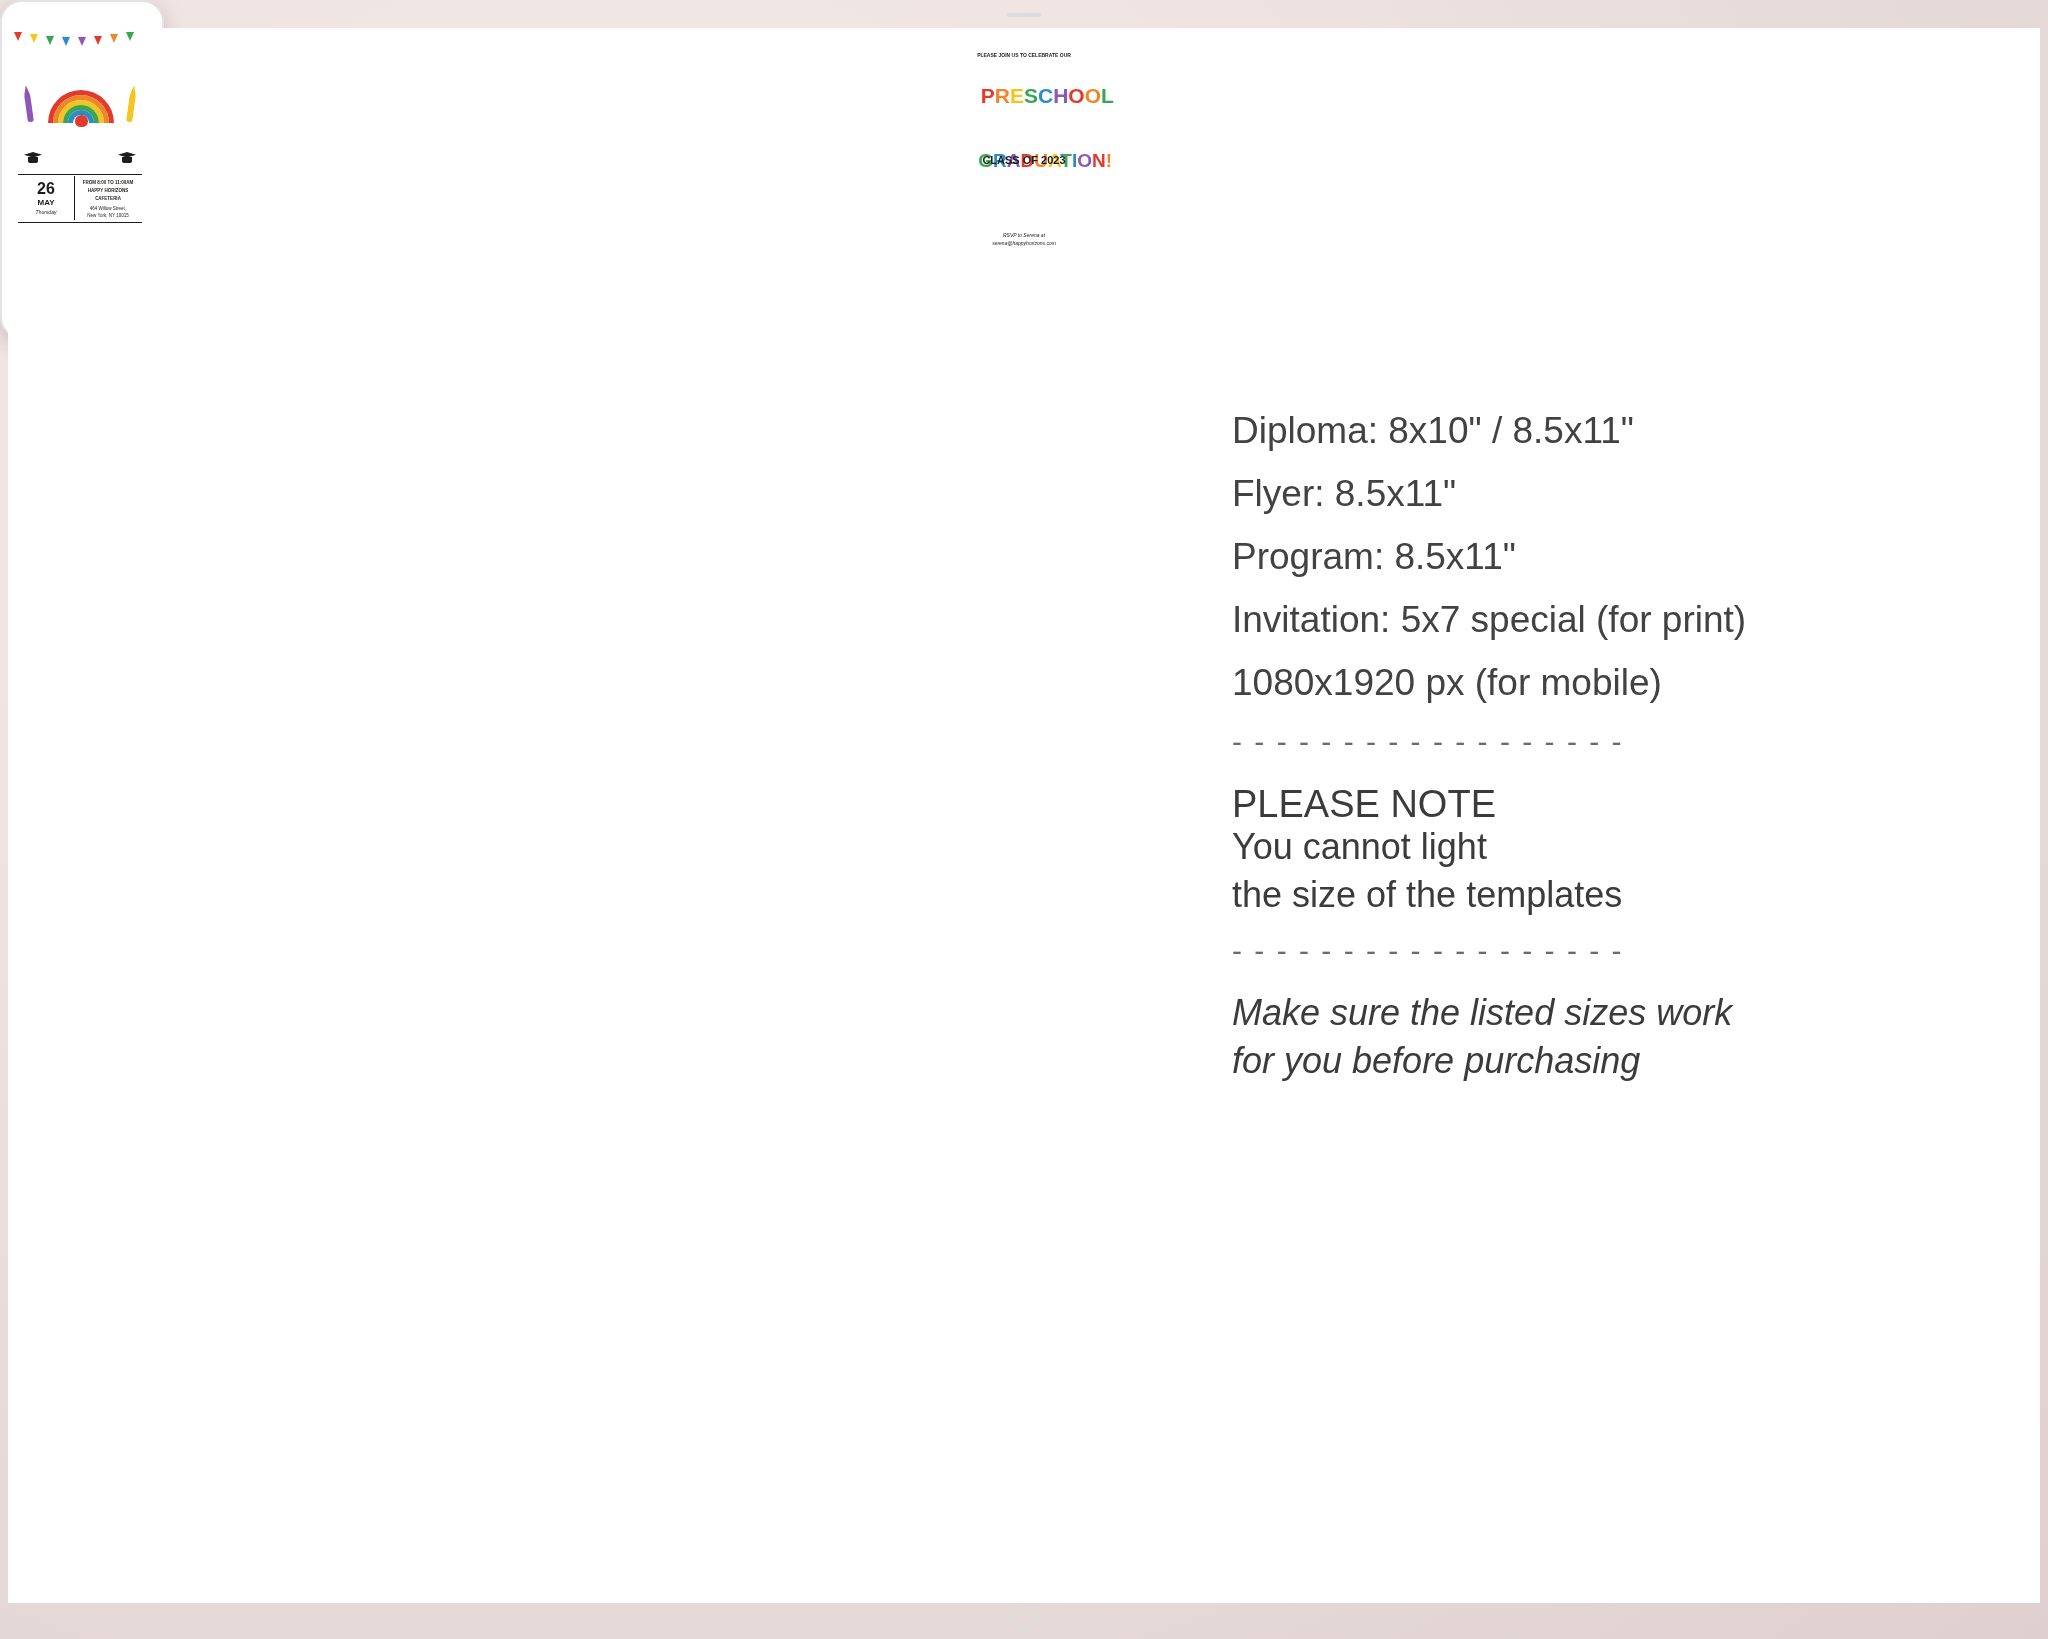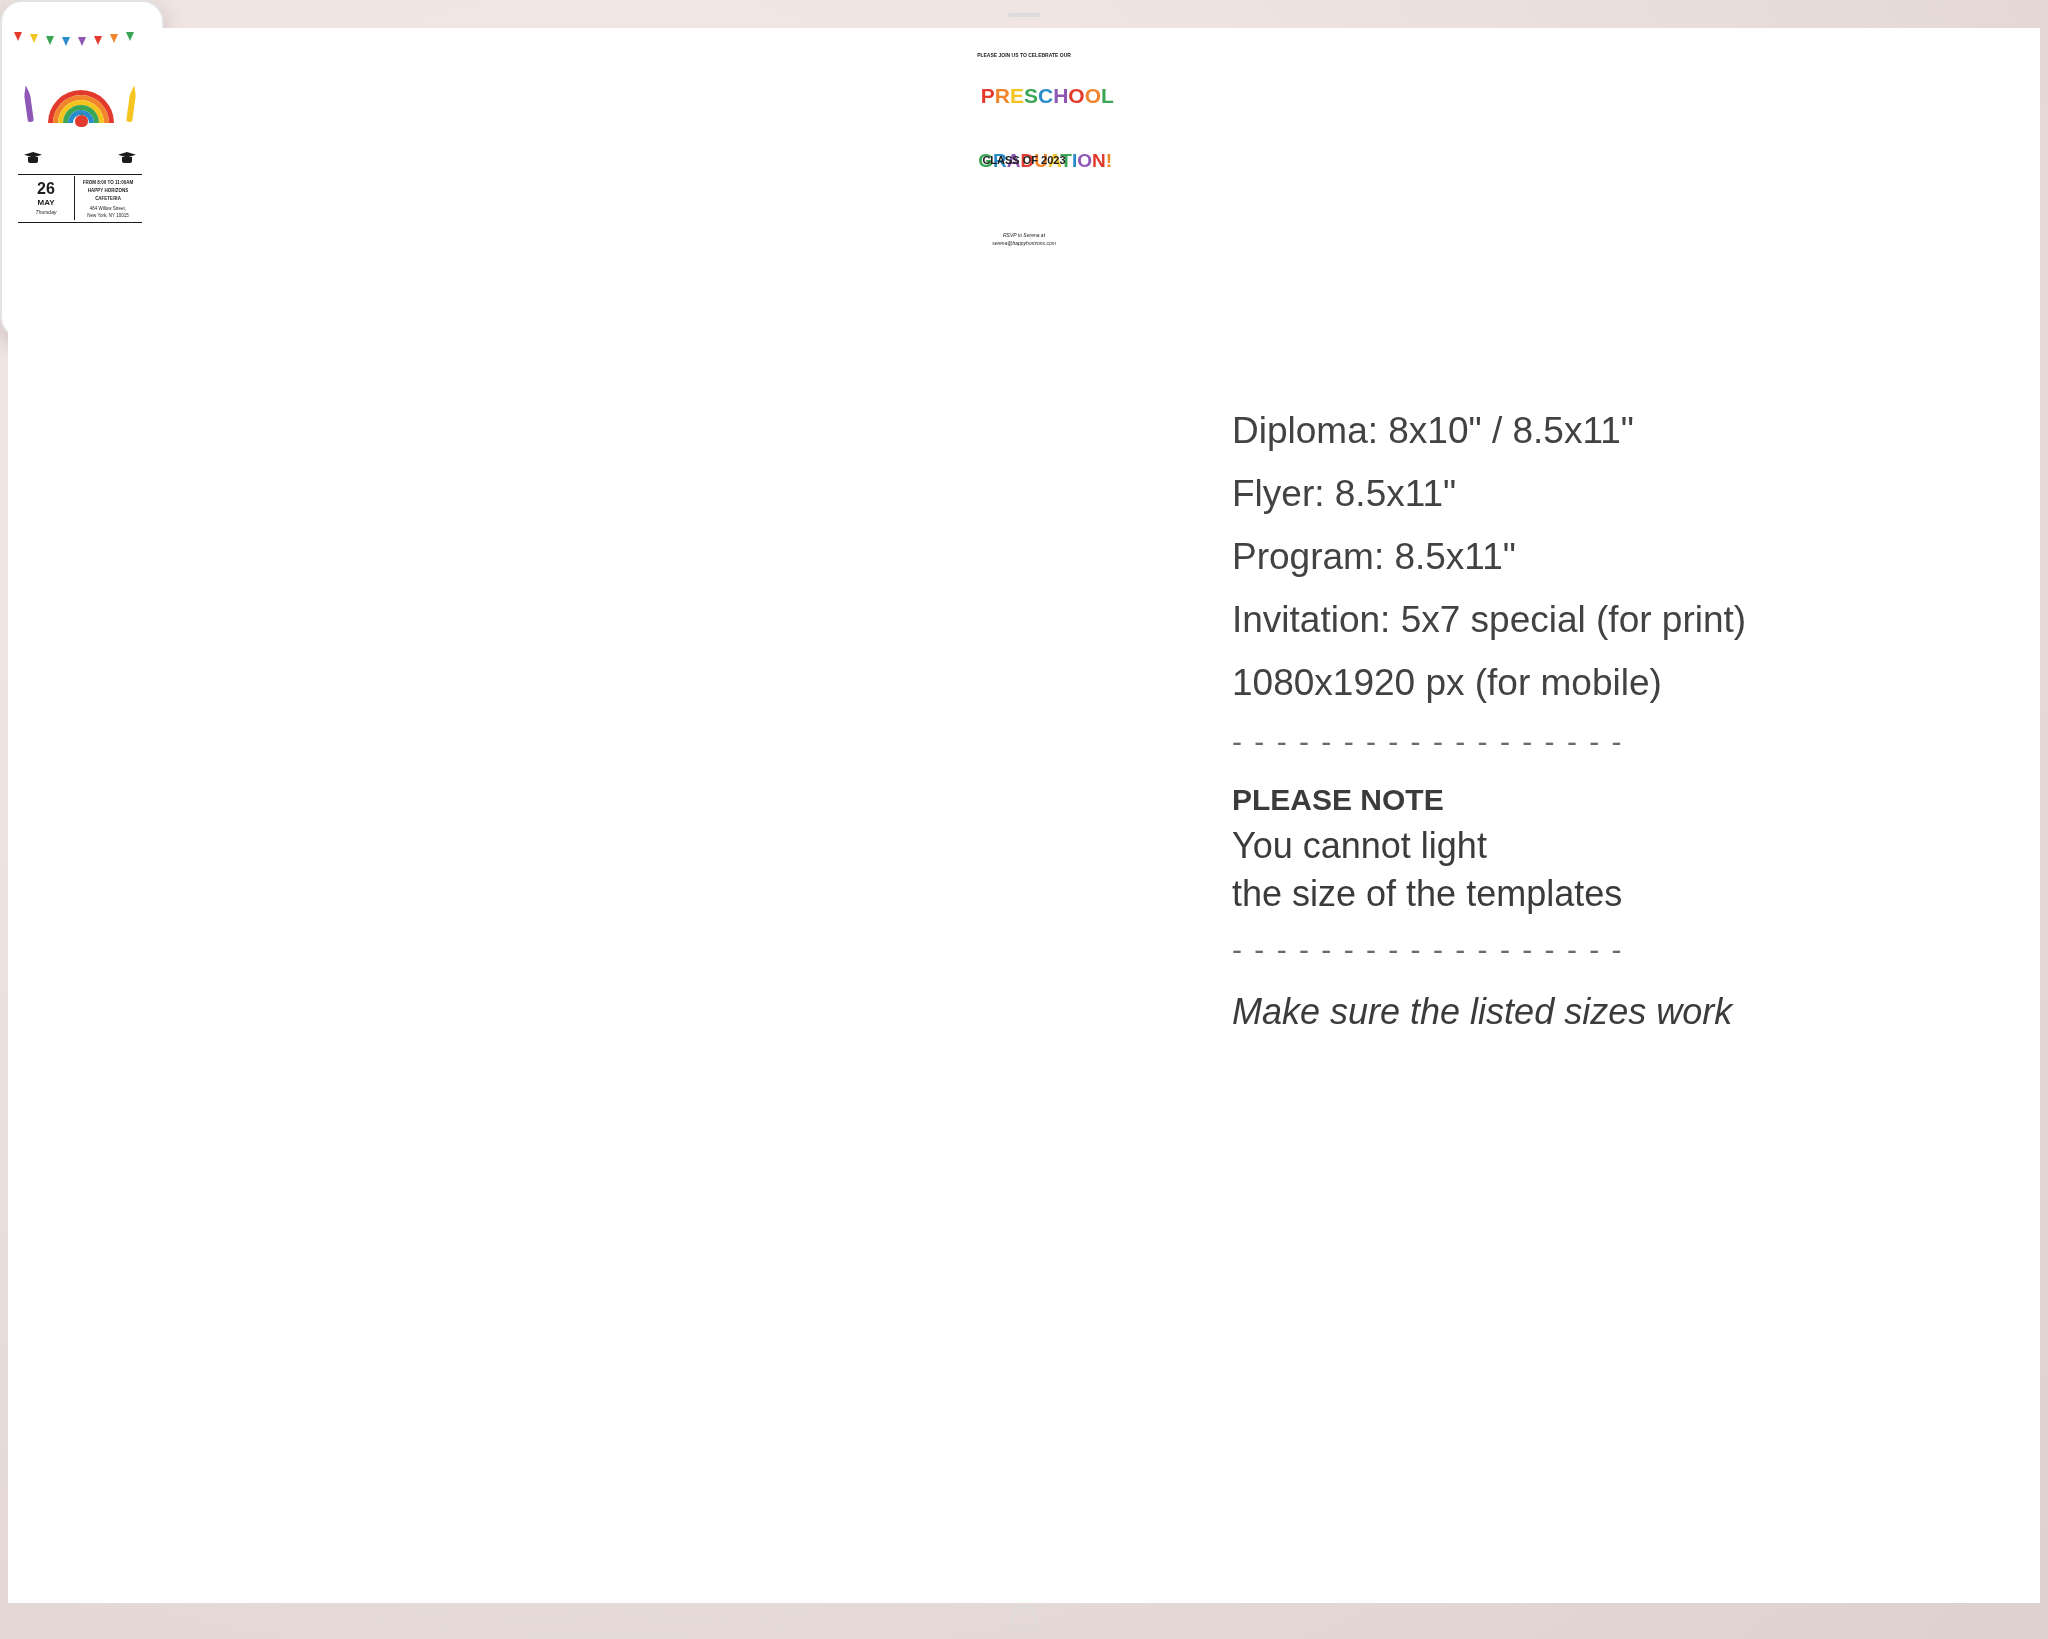--- a/index.html
+++ b/index.html
@@ -59,21 +59,21 @@
     box-shadow:0 6px 18px rgba(90,70,70,.22);
   }
   .env .stripes{position:absolute;inset:0;overflow:hidden;}
   .env .s{position:absolute;height:18px;width:190%;left:-45%;transform:rotate(-47deg);transform-origin:center;}
 
   
   .panel{position:absolute;left:1232px;top:410px;width:760px;color:#3b3b3b;}
   .panel h2{font-size:41px;letter-spacing:.5px;margin:0 0 26px 0;font-weight:bold;}
   .panel .line{font-size:37px;margin:0 0 21px 0;font-weight:normal;color:#424242;}
   .dash{font-size:30px;letter-spacing:2px;color:#6b6b6b;margin:18px 0 24px 0;}
-  .panel h3{font-size:30px;margin:0 0 8px 0;font-weight:bold;}
+  .panel h3{font-size:38px;margin:0 0 0 0;font-weight:normal;}
   .panel .note{font-size:36px;margin:0 0 6px 0;}
   .panel .ital{font-style:italic;font-size:36px;margin:0 0 6px 0;}
 
   
   #certificate{left:140px;top:216px;width:533px;height:427px;}
   #cert-inner{position:absolute;inset:17px;background:#fff;}
   .cert-title{font-family:"DejaVu Sans", sans-serif;font-weight:bold;letter-spacing:2px;}
 
   
   #flyer{left:718px;top:106px;width:425px;height:535px;}
@@ -504,15 +504,16 @@
     <p class="line">Flyer: 8.5x11"</p>
     <p class="line">Program: 8.5x11"</p>
     <p class="line">Invitation: 5x7 special (for print)</p>
     <p class="line">1080x1920 px (for mobile)</p>
     <p class="dash">- - - - - - - - - - - - - - - - - -</p>
     <h3>PLEASE NOTE</h3>
     <p class="note">You cannot light</p>
     <p class="note">the size of the templates</p>
     <p class="dash">- - - - - - - - - - - - - - - - - -</p>
     <p class="ital">Make sure the listed sizes work</p>
+    <p class="ital">for you before purchasing</p>
   </div>
 
 </div>
 
 </body></html>

